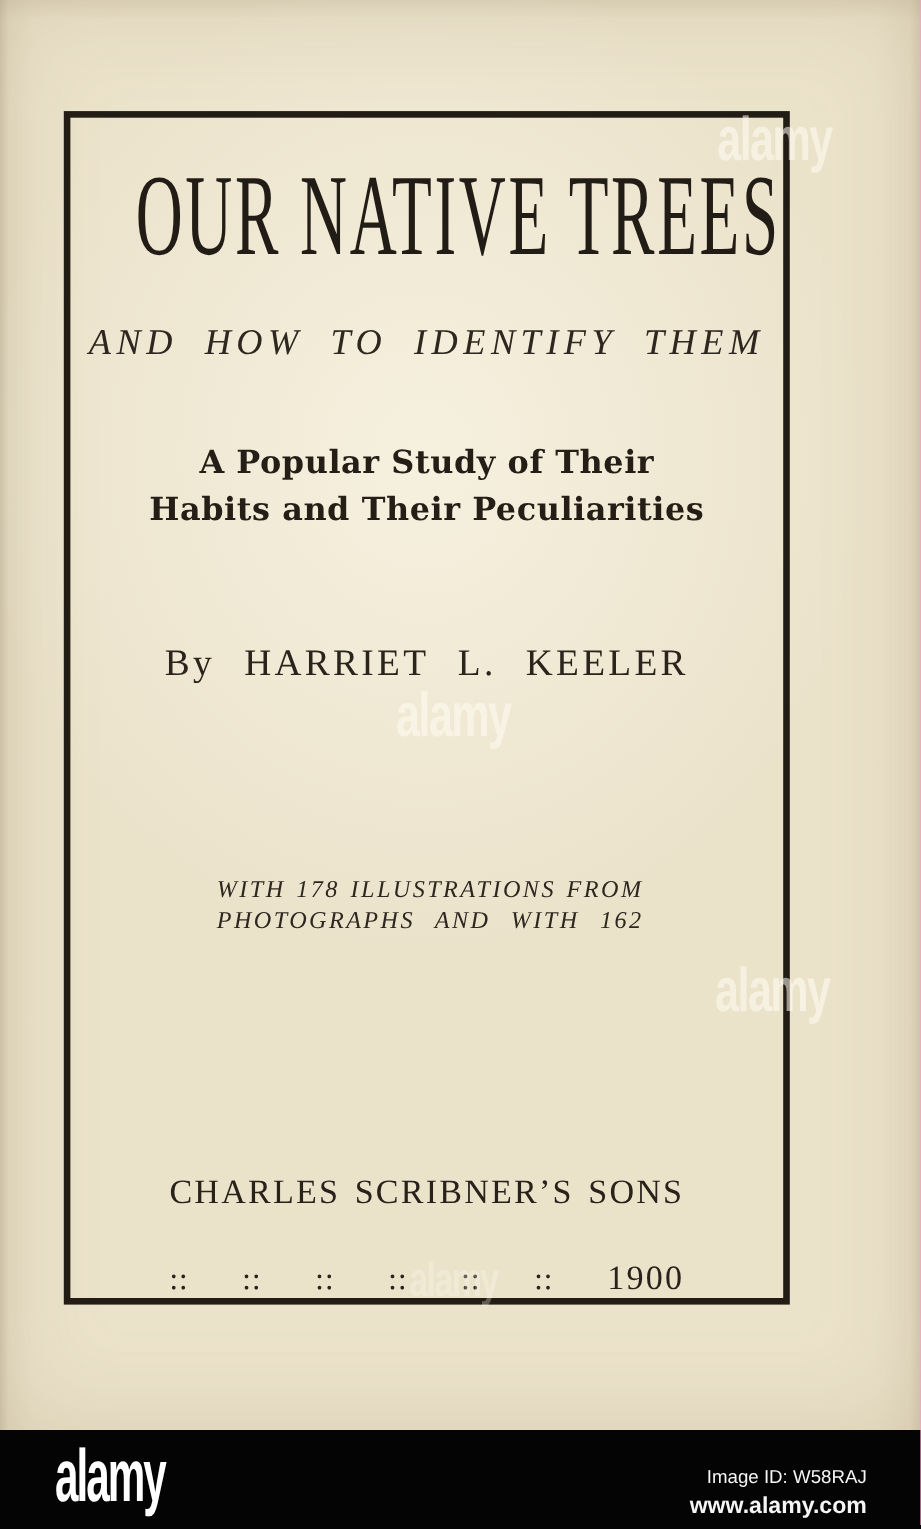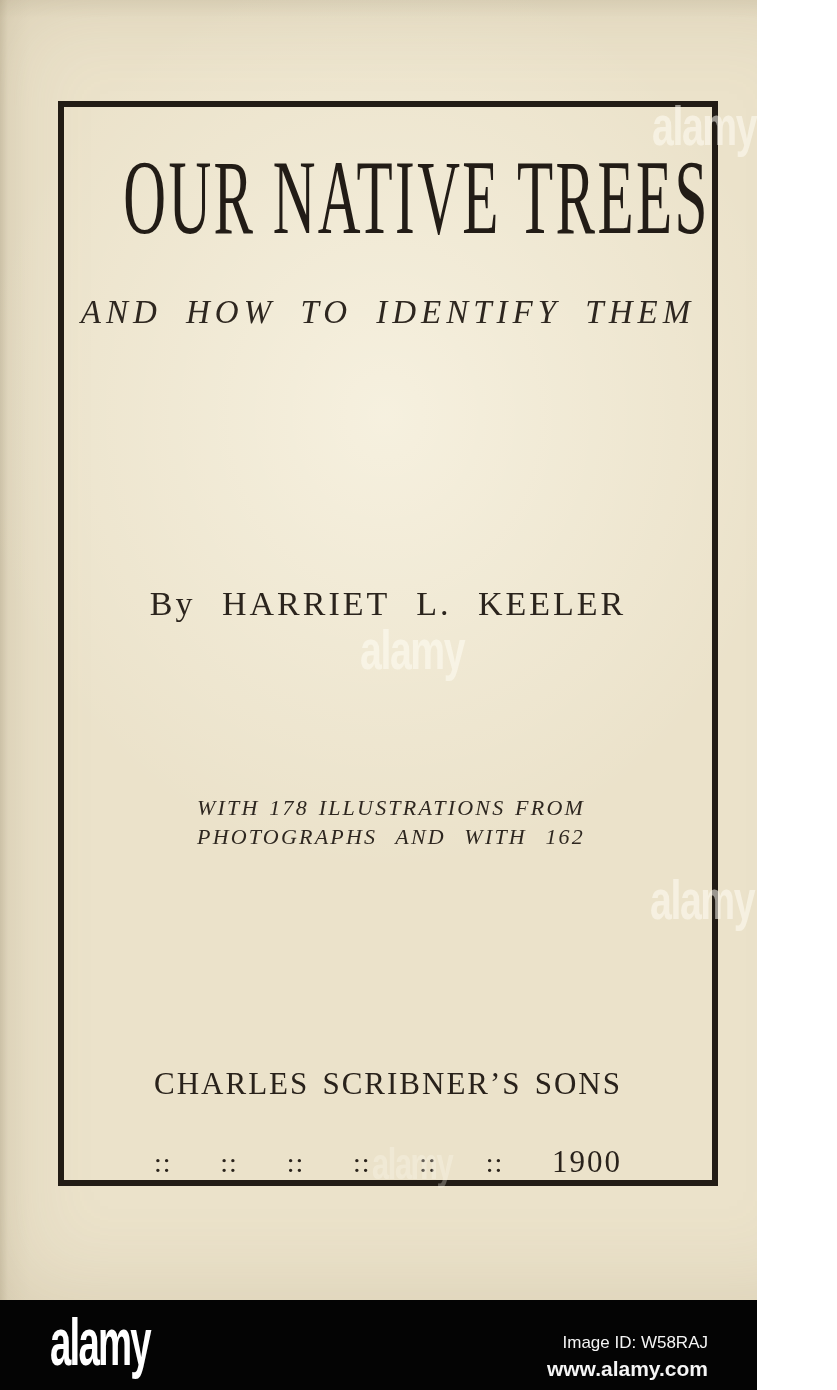--- a/index.html
+++ b/index.html
@@ -1,18 +1,18 @@
 <!DOCTYPE html>
 <html><head>
 <meta charset="utf-8">
 <style>
   html,body{margin:0;padding:0;background:#ffffff;}
   .canvas{
     position:relative;
-    width:757px;height:1390px;
+    width:837px;height:1390px;
     overflow:hidden;
     font-family:"Liberation Serif", serif;
     background:#ec4899;
   }
   
   .paper{
     position:absolute;left:0;top:0;width:837px;height:1300px;
     background:
       radial-gradient(ellipse 70% 50% at 46% 32%, rgba(255,252,240,0.55), rgba(255,252,240,0) 70%),
       linear-gradient(to right, rgba(125,112,82,0.22) 0px, rgba(125,112,82,0.05) 8px, rgba(125,112,82,0) 30px),
@@ -121,20 +121,24 @@
   <div class="paper"></div>
 
   <div class="frame"></div>
 
   <div class="tblock title">
     <span class="title-inner">OUR NATIVE TREES</span>
   </div>
 
   <div class="tblock subtitle">AND HOW TO IDENTIFY THEM</div>
 
+  <div class="tblock tagline">
+    <div>A Popular Study of Their</div>
+    <div>Habits and Their Peculiarities</div>
+  </div>
 
   <div class="tblock byline">By HARRIET L. KEELER</div>
 
   <div class="illus">
     <div class="jline">WITH 178 ILLUSTRATIONS FROM</div>
     <div class="jline">PHOTOGRAPHS AND WITH 162</div>
   </div>
 
   <div class="imprint">
     <div class="pub">CHARLES SCRIBNER’S SONS</div>

